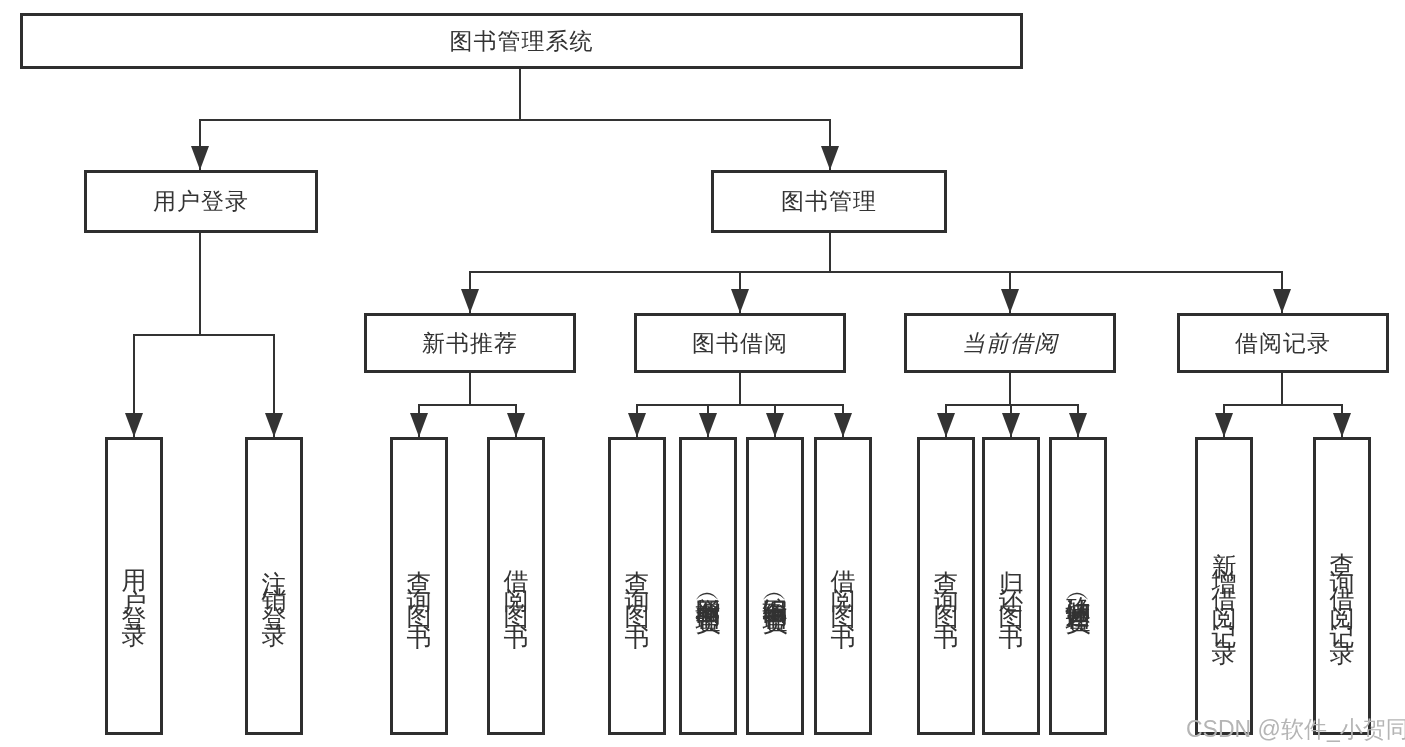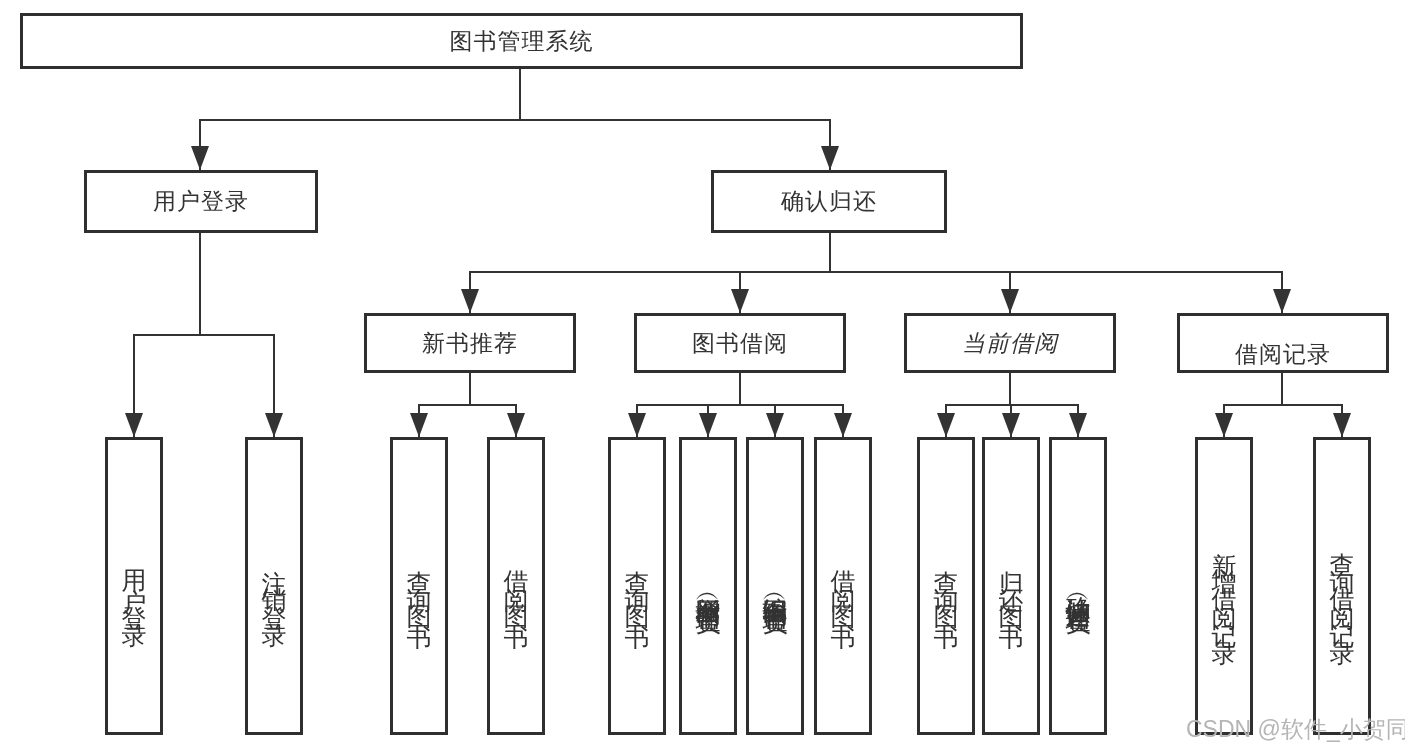--- a/index.html
+++ b/index.html
@@ -68,36 +68,36 @@
 
   <div class="hbox" style="left:20px;top:13px;width:1003px;height:56px;">
     <span>图书管理系统</span>
   </div>
 
   <div class="hbox" style="left:84px;top:170px;width:234px;height:63px;">
     <span>用户登录</span>
   </div>
 
   <div class="hbox" style="left:711px;top:170px;width:236px;height:63px;">
-    <span>确认归还</span>
+    <span>图书管理</span>
   </div>
 
   <div class="hbox" style="left:364px;top:313px;width:212px;height:60px;">
     <span>新书推荐</span>
   </div>
 
   <div class="hbox" style="left:634px;top:313px;width:212px;height:60px;font-family:Liberation Mono, monospace;">
     <span>图书借阅</span>
   </div>
 
   <div class="hbox" style="left:904px;top:313px;width:212px;height:60px;font-style:italic;">
     <span>当前借阅</span>
   </div>
 
-  <div class="hbox" style="left:1177px;top:313px;width:212px;height:60px;align-items:flex-end;">
+  <div class="hbox" style="left:1177px;top:313px;width:212px;height:60px;">
     <span>借阅记录</span>
   </div>
 
   <div class="vbox" style="left:105px;">
     <span class="vlabel">用户登录</span>
   </div>
   <div class="vbox" style="left:245px;">
     <span class="vlabel">注销登录</span>
   </div>
 

